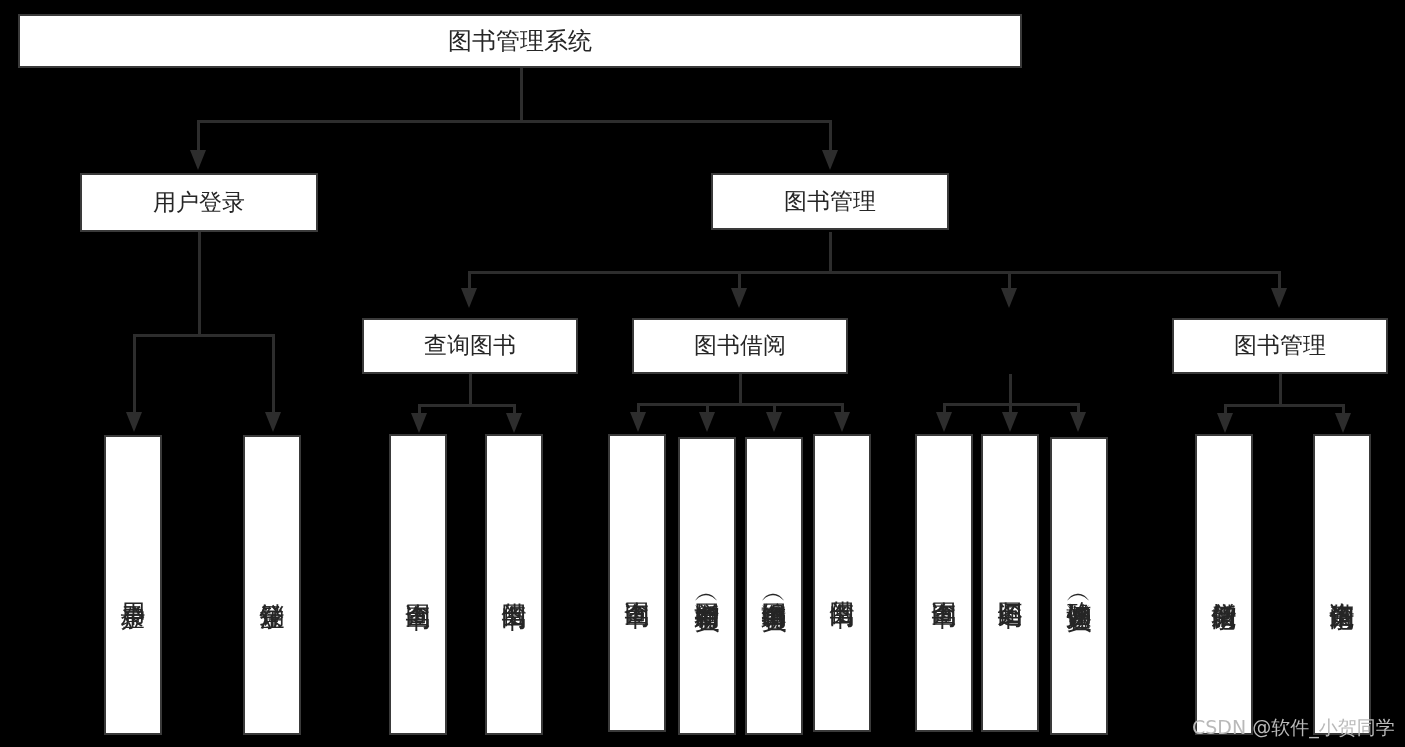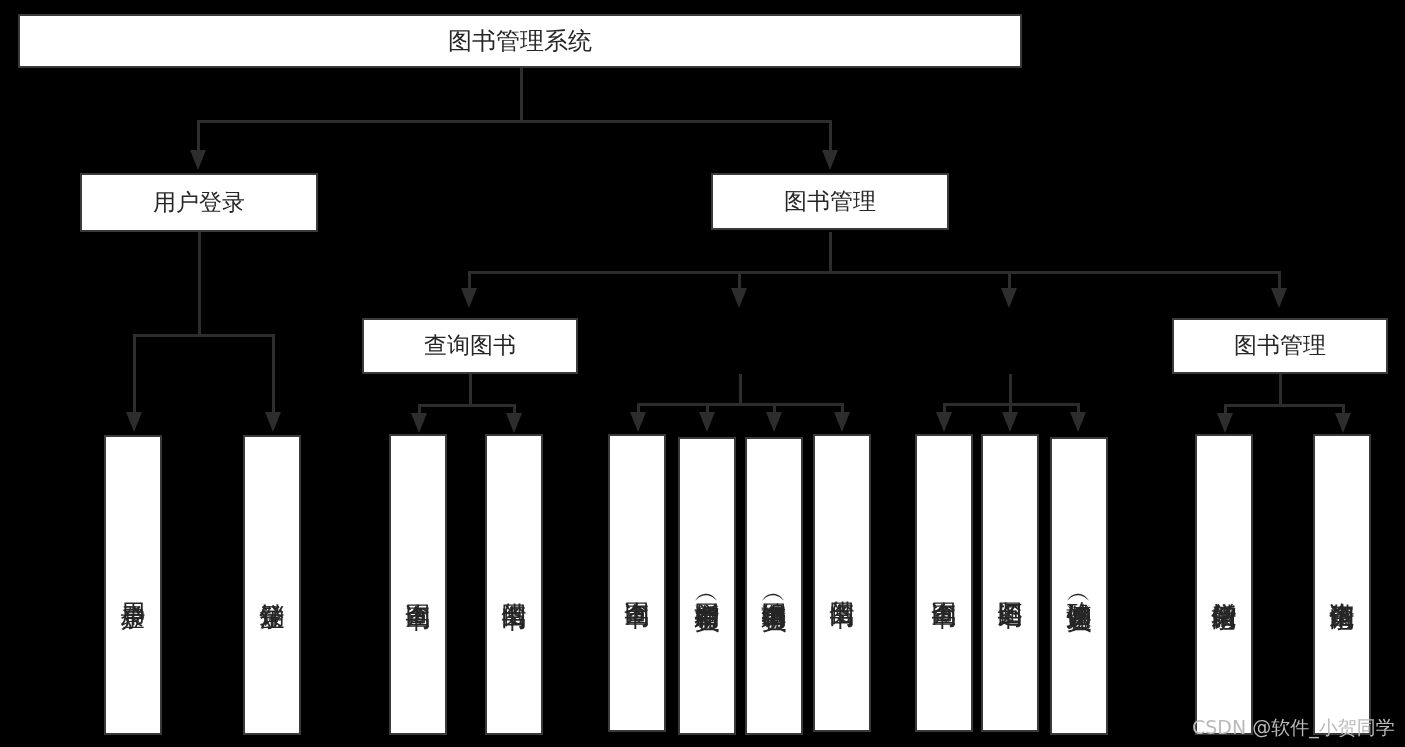--- a/index.html
+++ b/index.html
@@ -112,20 +112,23 @@
   <div class="ln vl" style="left:738px;top:271px;height:19px;"></div>
   <div class="arrow" style="left:731px;top:288px;"></div>
   <div class="ln vl" style="left:1008px;top:271px;height:19px;"></div>
   <div class="arrow" style="left:1001px;top:288px;"></div>
   <div class="ln vl" style="left:1278px;top:271px;height:19px;"></div>
   <div class="arrow" style="left:1271px;top:288px;"></div>
 
   <div class="node h" style="left:362px;top:318px;width:216px;height:56px;">
     <span class="lbl">查询图书</span>
   </div>
+  <div class="node h" style="left:632px;top:318px;width:216px;height:56px;">
+    <span class="lbl">图书借阅</span>
+  </div>
   <div class="node h" style="left:1172px;top:318px;width:216px;height:56px;">
     <span class="lbl">图书管理</span>
   </div>
 
   <div class="ln vl" style="left:469px;top:374px;height:32px;"></div>
   <div class="ln hl" style="left:418px;top:404px;width:96px;"></div>
   <div class="ln vl" style="left:418px;top:404px;height:11px;"></div>
   <div class="arrow" style="left:411px;top:413px;"></div>
   <div class="ln vl" style="left:513px;top:404px;height:11px;"></div>
   <div class="arrow" style="left:506px;top:413px;"></div>

